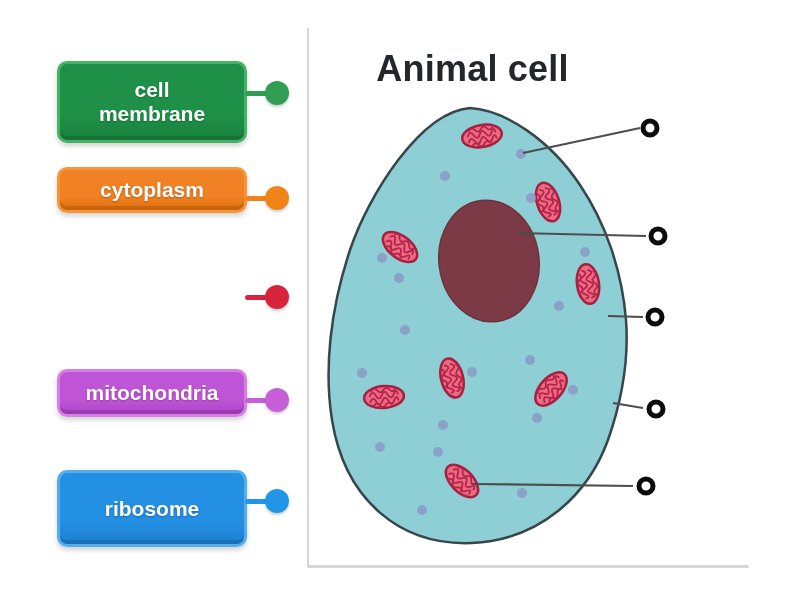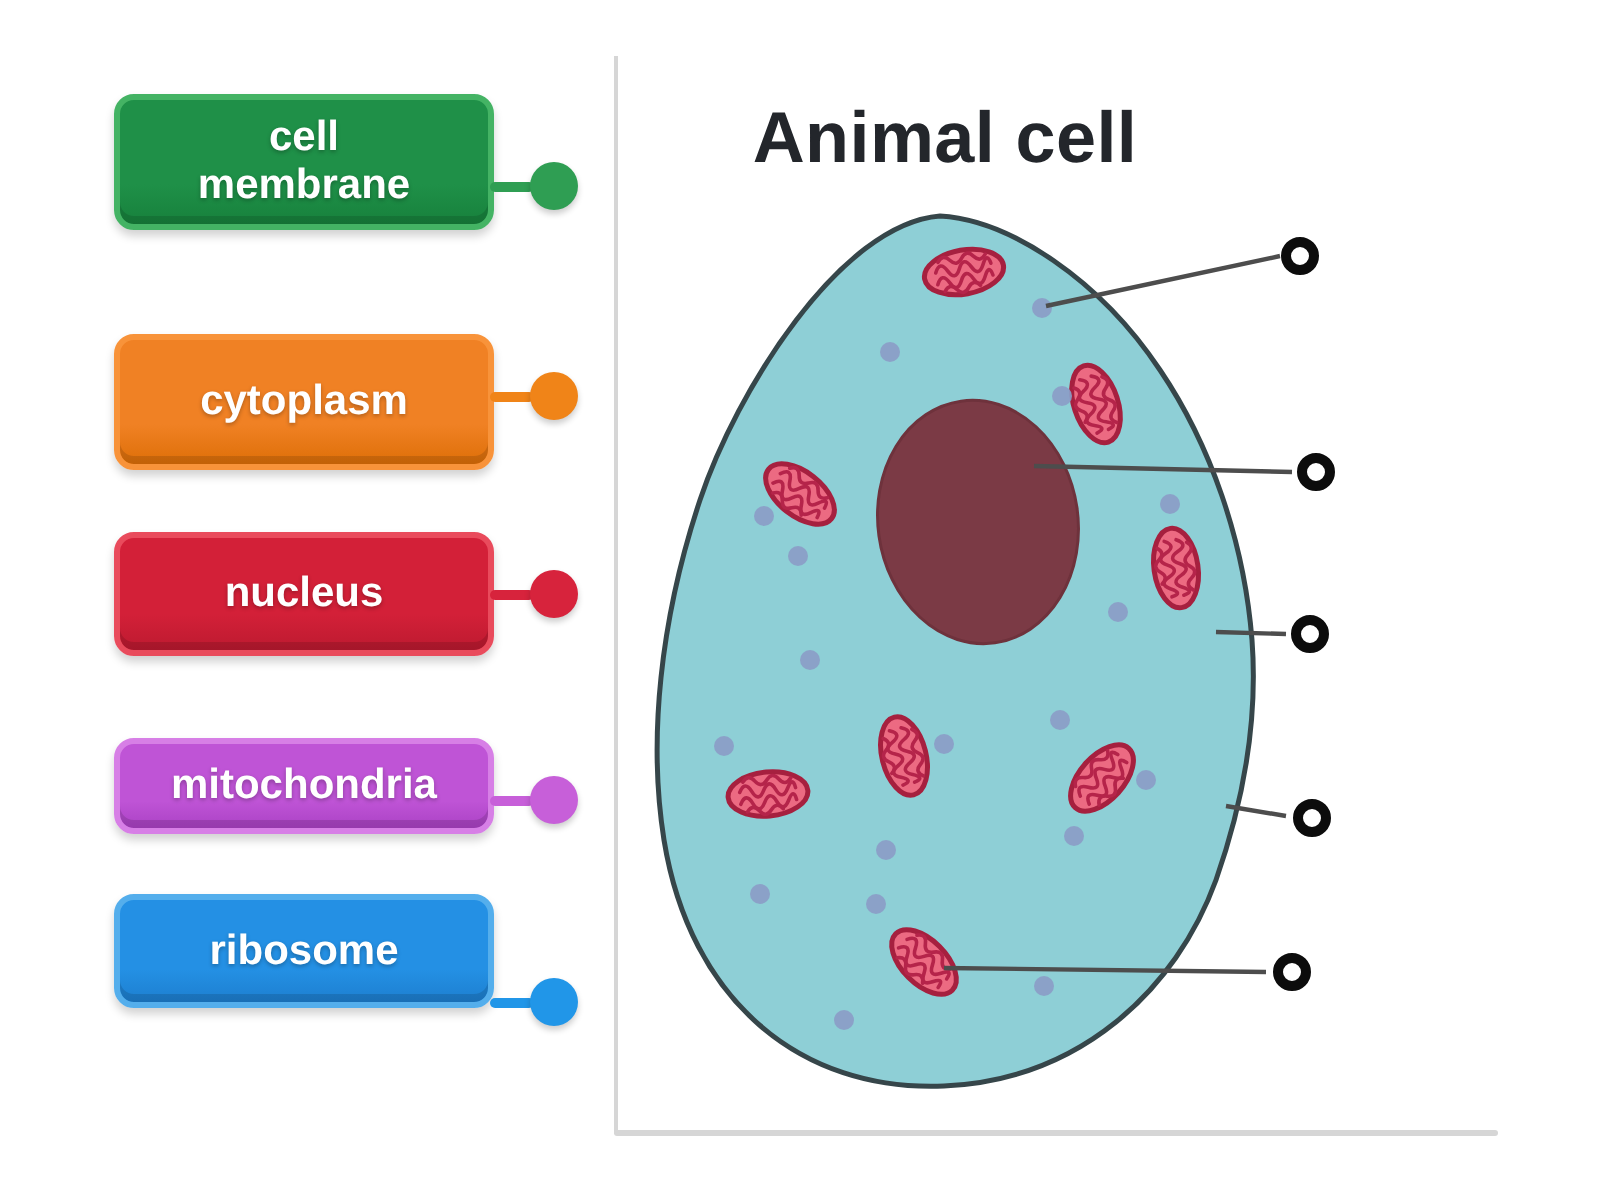--- a/index.html
+++ b/index.html
@@ -29,34 +29,33 @@
     position:absolute;left:330px;top:48px;width:285px;height:38px;
     font-size:36px;font-weight:bold;text-align:center;letter-spacing:.2px;
   }
   #cell-svg{position:absolute;left:0;top:0;width:800px;height:600px;pointer-events:none;}
   #cell-svg .target-ring{pointer-events:auto;cursor:pointer;}
 </style>
 </head>
 <body>
 
 <div id="labels-panel">
-    <div class="label-card" style="top: 47px; height: 68px; border-color: rgb(68, 179, 100); background: linear-gradient(rgb(31, 144, 72) 0%, rgb(31, 144, 72) 68%, rgb(23, 129, 60) 100%);"><span>cell
+    <div class="label-card" style="top: 61px; height: 82px; border-color: rgb(68, 179, 100); background: linear-gradient(rgb(31, 144, 72) 0%, rgb(31, 144, 72) 68%, rgb(23, 129, 60) 100%);"><span>cell
 membrane</span></div>
     <div class="label-stem" style="left: 245px; width: 22px; top: 90.5px; background: rgb(47, 158, 83);"></div>
     <div class="label-knob" style="left: 265px; top: 81px; background: rgb(47, 158, 83);"></div>
-    <div class="label-card" style="top: 167px; height: 68px; border-color: rgb(248, 147, 58); background: linear-gradient(rgb(240, 129, 36) 0%, rgb(240, 129, 36) 68%, rgb(222, 111, 8) 100%);"><span>cytoplasm</span></div>
+    <div class="label-card" style="top: 167px; height: 46px; border-color: rgb(248, 147, 58); background: linear-gradient(rgb(240, 129, 36) 0%, rgb(240, 129, 36) 68%, rgb(222, 111, 8) 100%);"><span>cytoplasm</span></div>
     <div class="label-stem" style="left: 245px; width: 22px; top: 195.5px; background: rgb(240, 132, 24);"></div>
     <div class="label-knob" style="left: 265px; top: 186px; background: rgb(240, 132, 24);"></div>
-    <div class="label-card" style="top: 266px; height: 62px; border-color: rgb(233, 75, 92); background: linear-gradient(rgb(211, 32, 56) 0%, rgb(211, 32, 56) 68%, rgb(189, 26, 48) 100%);"><span>nucleus</span></div>
     <div class="label-stem" style="left: 245px; width: 22px; top: 294.5px; background: rgb(215, 35, 60);"></div>
     <div class="label-knob" style="left: 265px; top: 285px; background: rgb(215, 35, 60);"></div>
     <div class="label-card" style="top: 369px; height: 48px; border-color: rgb(215, 127, 230); background: linear-gradient(rgb(191, 84, 214) 0%, rgb(191, 84, 214) 68%, rgb(171, 66, 197) 100%);"><span>mitochondria</span></div>
     <div class="label-stem" style="left: 245px; width: 22px; top: 397.5px; background: rgb(199, 95, 217);"></div>
     <div class="label-knob" style="left: 265px; top: 388px; background: rgb(199, 95, 217);"></div>
-    <div class="label-card" style="top: 447px; height: 57px; border-color: rgb(84, 174, 236); background: linear-gradient(rgb(36, 144, 228) 0%, rgb(36, 144, 228) 68%, rgb(29, 127, 208) 100%);"><span>ribosome</span></div>
+    <div class="label-card" style="top: 470px; height: 77px; border-color: rgb(84, 174, 236); background: linear-gradient(rgb(36, 144, 228) 0%, rgb(36, 144, 228) 68%, rgb(29, 127, 208) 100%);"><span>ribosome</span></div>
     <div class="label-stem" style="left: 245px; width: 22px; top: 498.5px; background: rgb(33, 150, 232);"></div>
     <div class="label-knob" style="left: 265px; top: 489px; background: rgb(33, 150, 232);"></div>
   </div>
 
 <div id="diagram-panel">
   <div id="diagram-left-border" style="background: rgb(214, 214, 214);"></div>
   <div id="diagram-bottom-border" style="background: rgb(214, 214, 214);"></div>
   <div id="diagram-title" style="color: rgb(35, 38, 43);">Animal cell</div>
   <svg id="cell-svg" viewBox="0 0 800 600">
       <defs>

